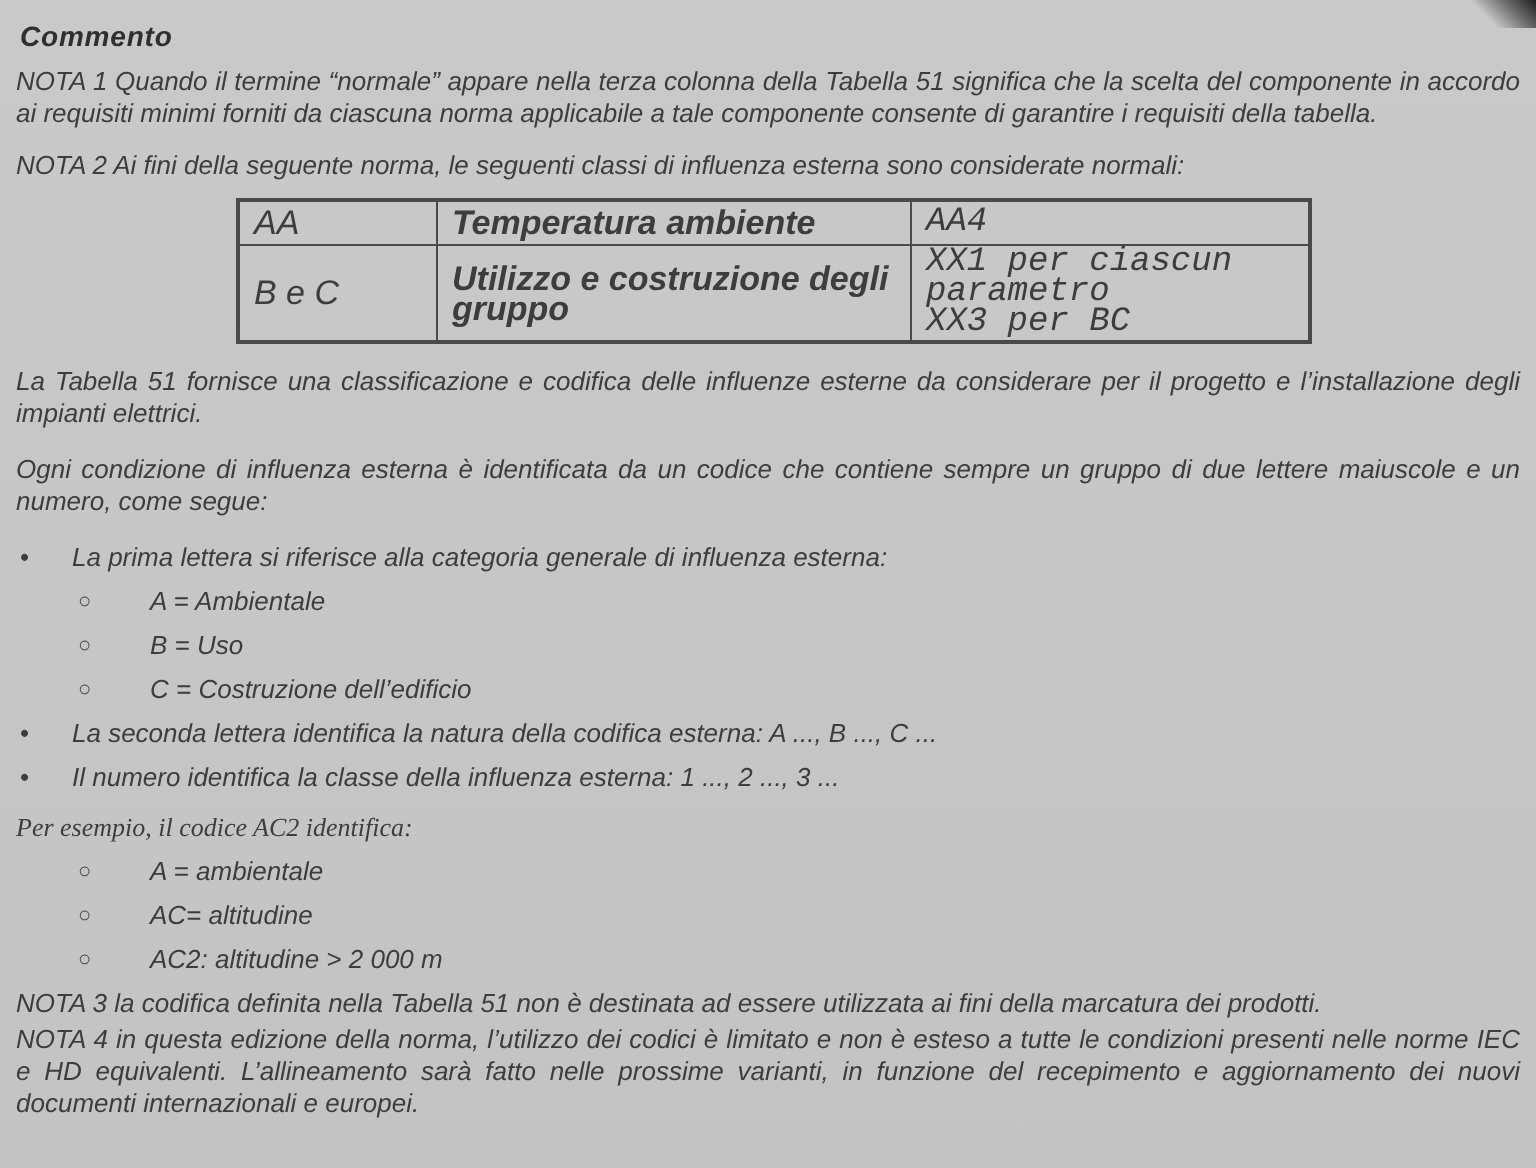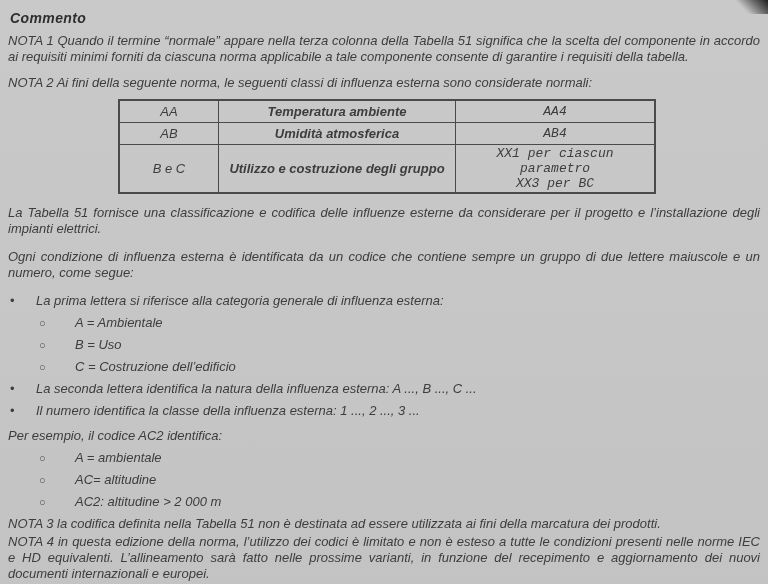--- a/index.html
+++ b/index.html
@@ -35,23 +35,22 @@
     letter-spacing: 0.4px;
     color: #2f2f2f;
   }
   p { margin: 0; }
   .j { text-align: justify; }
   .nota1 { margin-top: 5px; }
   .nota2 { margin-top: 10px; }
   table {
     border-collapse: collapse;
     margin: 8px 0 0 110px;
-    font-size: 13px;
+    font-size: 17px;
     color: #3d3d3d;
-    text-align: center;
   }
   table, td { border: 1.5px solid #4a4a4a; }
   table { border-width: 2px; }
   td {
     padding: 1px 7px;
     vertical-align: middle;
     height: 19px;
     font-style: italic;
   }
   td.c1 { width: 84px; }
@@ -76,46 +75,41 @@
     display: flex;
     margin: 6px 0 0 31px;
   }
   .sub .marker {
     flex: none;
     width: 36px;
     font-size: 11px;
     font-style: normal;
     color: #4a4a4a;
   }
-  .pe { margin-top: 9px; }
+  .pe { margin-top: 9px; font-family: Liberation Serif, serif; }
   .nota3 { margin-top: 6px; }
   .nota4 { margin-top: 2px; }
 </style>
 </head>
 <body>
 
 <div class="scan-corner"></div>
 
 <h1>Commento</h1>
 
 <p class="nota1 j">NOTA 1 Quando il termine “normale” appare nella terza colonna della Tabella 51 significa che la scelta del componente in accordo ai requisiti minimi forniti da ciascuna norma applicabile a tale componente consente di garantire i requisiti della tabella.</p>
 
 <p class="nota2">NOTA 2 Ai fini della seguente norma, le seguenti classi di influenza esterna sono considerate normali:</p>
 
 <table>
   <tbody>
       <tr>
     <td class="c1">AA</td>
     <td class="c2">Temperatura ambiente</td>
     <td class="c3">AA4</td>
-  </tr>
-  <tr>
-    <td class="c1">AB</td>
-    <td class="c2">Umidità atmosferica</td>
-    <td class="c3">AB4</td>
   </tr>
   <tr class="tall">
     <td class="c1">B e C</td>
     <td class="c2">Utilizzo e costruzione degli gruppo</td>
     <td class="c3 multiline">XX1 per ciascun parametro
 XX3 per BC</td>
   </tr>
 </tbody>
   </table>
 
@@ -134,21 +128,21 @@
 <div class="sub">
   <span class="marker">○</span>
   <span>B = Uso</span>
 </div>
 <div class="sub">
   <span class="marker">○</span>
   <span>C = Costruzione dell’edificio</span>
 </div>
 <div class="bullet">
   <span class="marker">•</span>
-  <span>La seconda lettera identifica la natura della influenza esterna: A ..., B ..., C ...</span>
+  <span>La seconda lettera identifica la natura della codifica esterna: A ..., B ..., C ...</span>
 </div>
 <div class="bullet">
   <span class="marker">•</span>
   <span>Il numero identifica la classe della influenza esterna: 1 ..., 2 ..., 3 ...</span>
 </div>
 
 <p class="pe">Per esempio, il codice AC2 identifica:</p>
 
 <div class="sub">
   <span class="marker">○</span>

